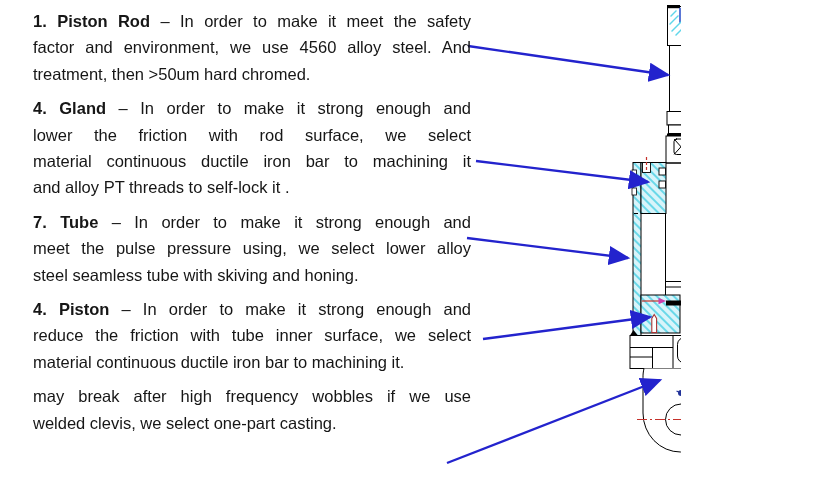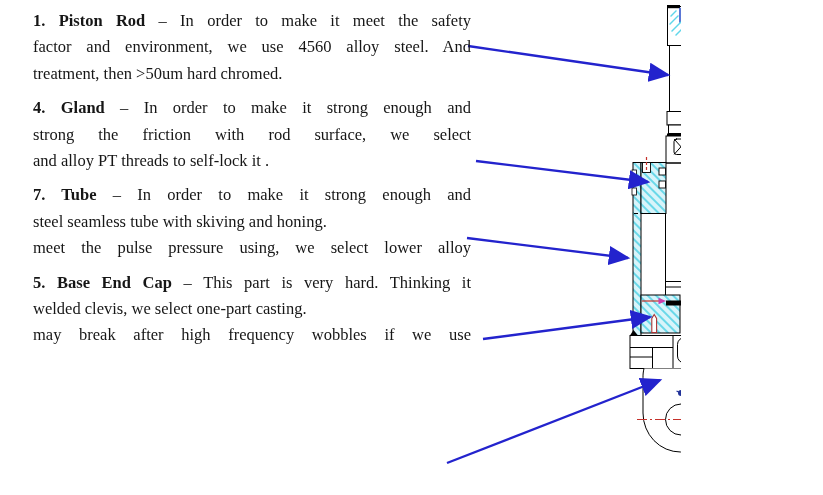--- a/index.html
+++ b/index.html
@@ -1,21 +1,21 @@
 <!DOCTYPE html>
 <html><head>
 <meta charset="utf-8">
 <style>
   html,body{margin:0;padding:0;background:#ffffff;}
   .canvas{
     position:relative;
     width:681px;height:495px;
     background:#ffffff;
     overflow:hidden;
-    font-family:Liberation Serif, serif;
+    font-family:Liberation Sans, sans-serif;
   }
   .diagram-svg{position:absolute;left:0;top:0;}
   .text-col{
     position:absolute;left:33px;top:8px;width:438px;
     color:#161616;
     font-size:16.5px;
     line-height:26.4px;
   }
   .para{margin:0 0 8px 0;}
   .line{text-align:justify;text-align-last:justify;white-space:normal;}
@@ -143,27 +143,32 @@
   </svg>
 
   <div class="text-col" id="paras">
       <div class="para">
         <div class="line"><b>1. Piston Rod</b> – In order to make it meet the safety</div>
         <div class="line">factor and environment, we use 4560 alloy steel. And</div>
         <div class="line last">treatment, then &gt;50um hard chromed.</div>
       </div>
       <div class="para">
         <div class="line"><b>4. Gland</b> – In order to make it strong enough and</div>
-        <div class="line">strong the friction with rod surface, we select</div>
+        <div class="line">lower the friction with rod surface, we select</div>
+        <div class="line">material continuous ductile iron bar to machining it</div>
         <div class="line last">and alloy PT threads to self-lock it .</div>
       </div>
       <div class="para">
         <div class="line"><b>7. Tube</b> – In order to make it strong enough and</div>
+        <div class="line">meet the pulse pressure using, we select lower alloy</div>
         <div class="line last">steel seamless tube with skiving and honing.</div>
-        <div class="line">meet the pulse pressure using, we select lower alloy</div>
       </div>
       <div class="para">
-        <div class="line"><b>5. Base End Cap</b> – This part is very hard. Thinking it</div>
+        <div class="line"><b>4. Piston</b> – In order to make it strong enough and</div>
+        <div class="line">reduce the friction with tube inner surface, we select</div>
+        <div class="line last">material continuous ductile iron bar to machining it.</div>
+      </div>
+      <div class="para">
+        <div class="line">may break after high frequency wobbles if we use</div>
         <div class="line last">welded clevis, we select one-part casting.</div>
-        <div class="line">may break after high frequency wobbles if we use</div>
       </div>
     </div>
 </div>
 
 </body></html>

